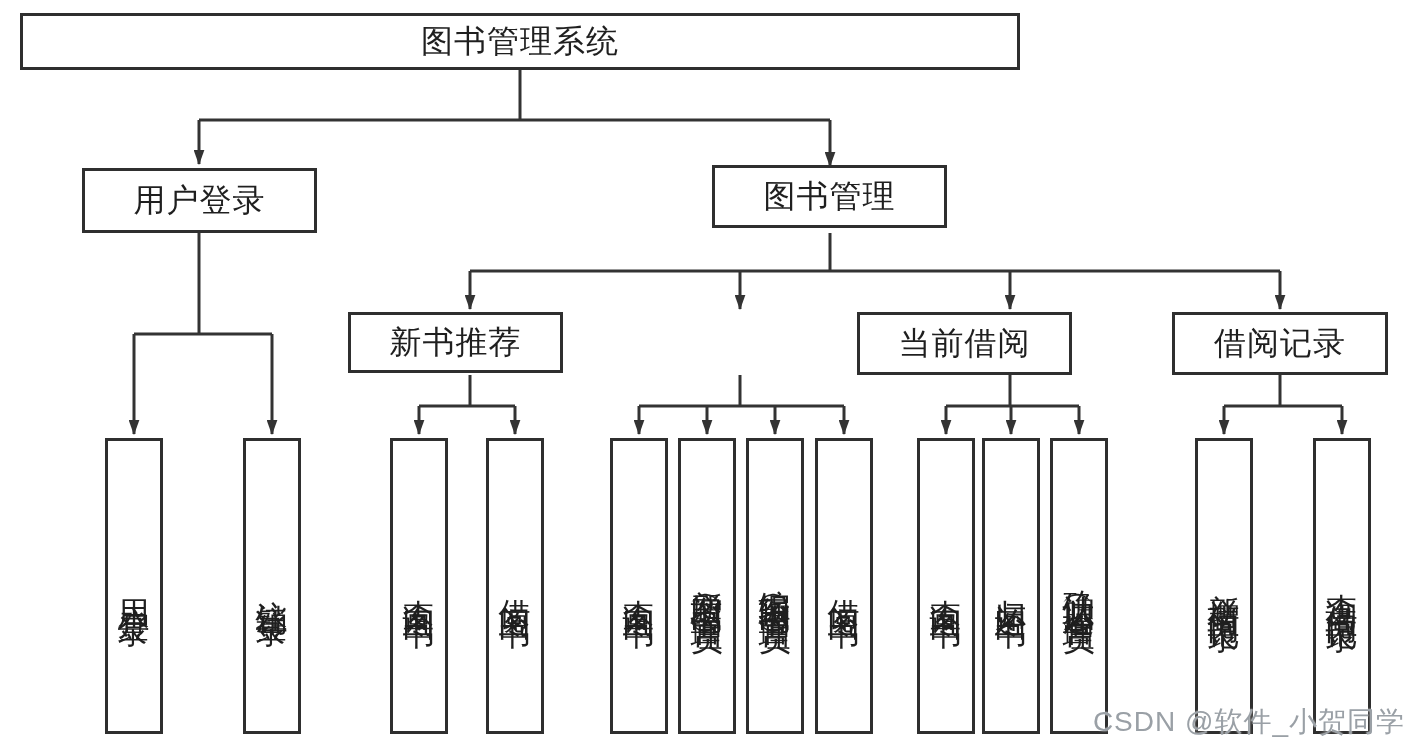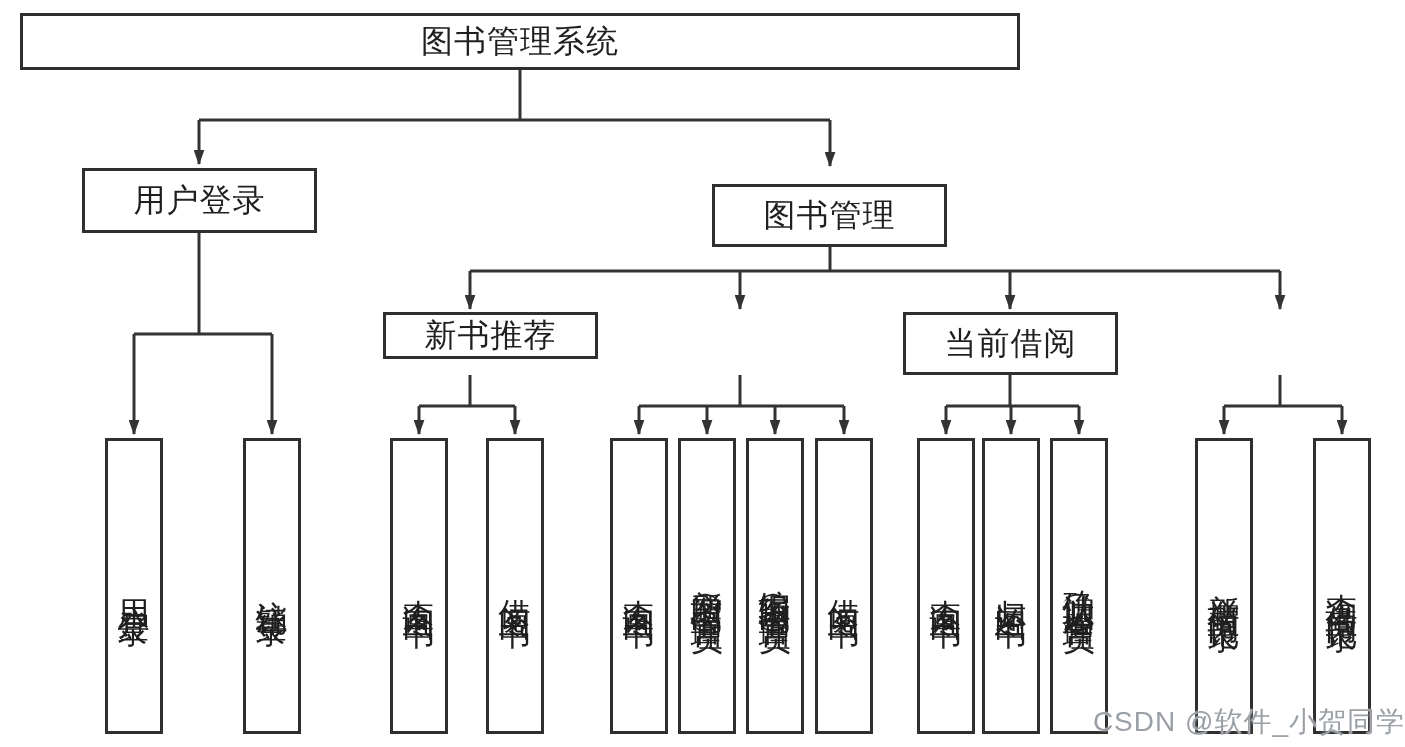--- a/index.html
+++ b/index.html
@@ -83,29 +83,32 @@
     </g>
   </svg>
 
   <div class="node" style="left:20px;top:13px;width:1000px;height:57px;">
     <span class="lbl">图书管理系统</span>
   </div>
 
   <div class="node" style="left:82px;top:168px;width:235px;height:65px;">
     <span class="lbl">用户登录</span>
   </div>
-  <div class="node" style="left:712px;top:184px;width:235px;height:63px;">
+  <div class="node" style="left:712px;top:165px;width:235px;height:63px;">
     <span class="lbl">图书管理</span>
   </div>
 
-  <div class="node" style="left:383px;top:312px;width:215px;height:47px;">
+  <div class="node" style="left:348px;top:312px;width:215px;height:61px;">
     <span class="lbl">新书推荐</span>
   </div>
-  <div class="node" style="left:903px;top:312px;width:215px;height:63px;text-align:center;">
+  <div class="node" style="left:857px;top:312px;width:215px;height:63px;text-align:center;">
     <span class="lbl">当前借阅</span>
+  </div>
+  <div class="node" style="left:1172px;top:312px;width:216px;height:63px;">
+    <span class="lbl">借阅记录</span>
   </div>
 
   <div class="node vnode" style="left:105px;top:438px;width:58px;height:296px;">
     <span class="lbl">用户登录</span>
   </div>
   <div class="node vnode" style="left:243px;top:438px;width:58px;height:296px;">
     <span class="lbl">注销登录</span>
   </div>
 
   <div class="node vnode" style="left:390px;top:438px;width:58px;height:296px;">

